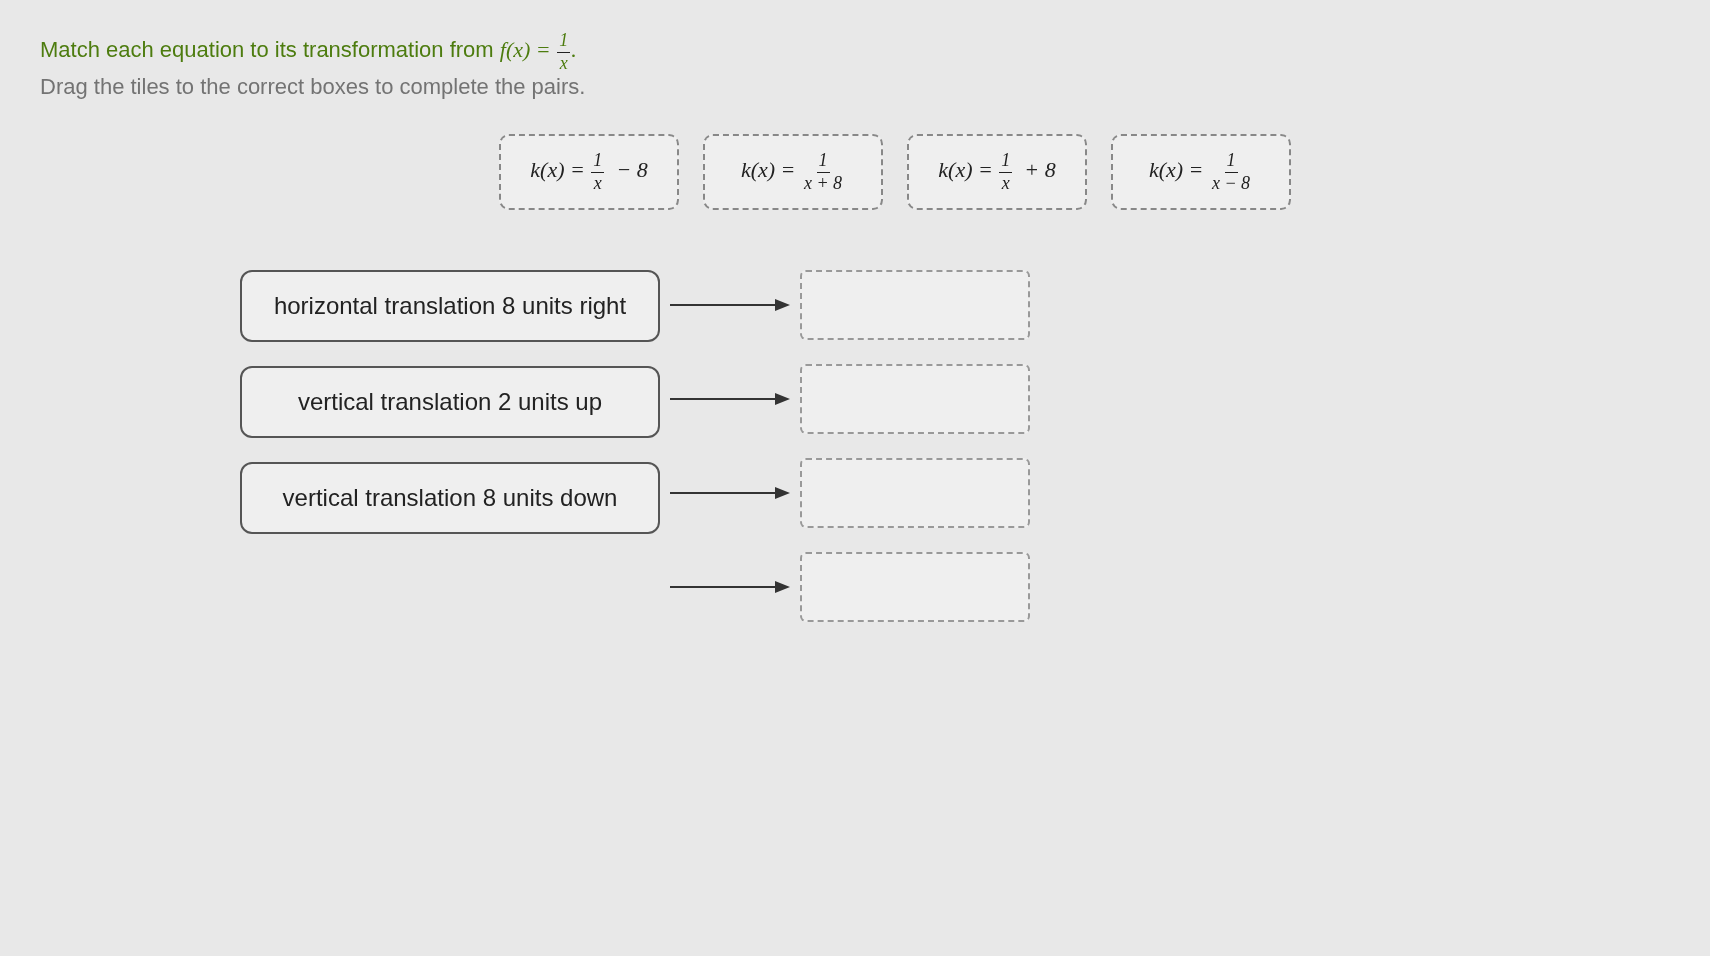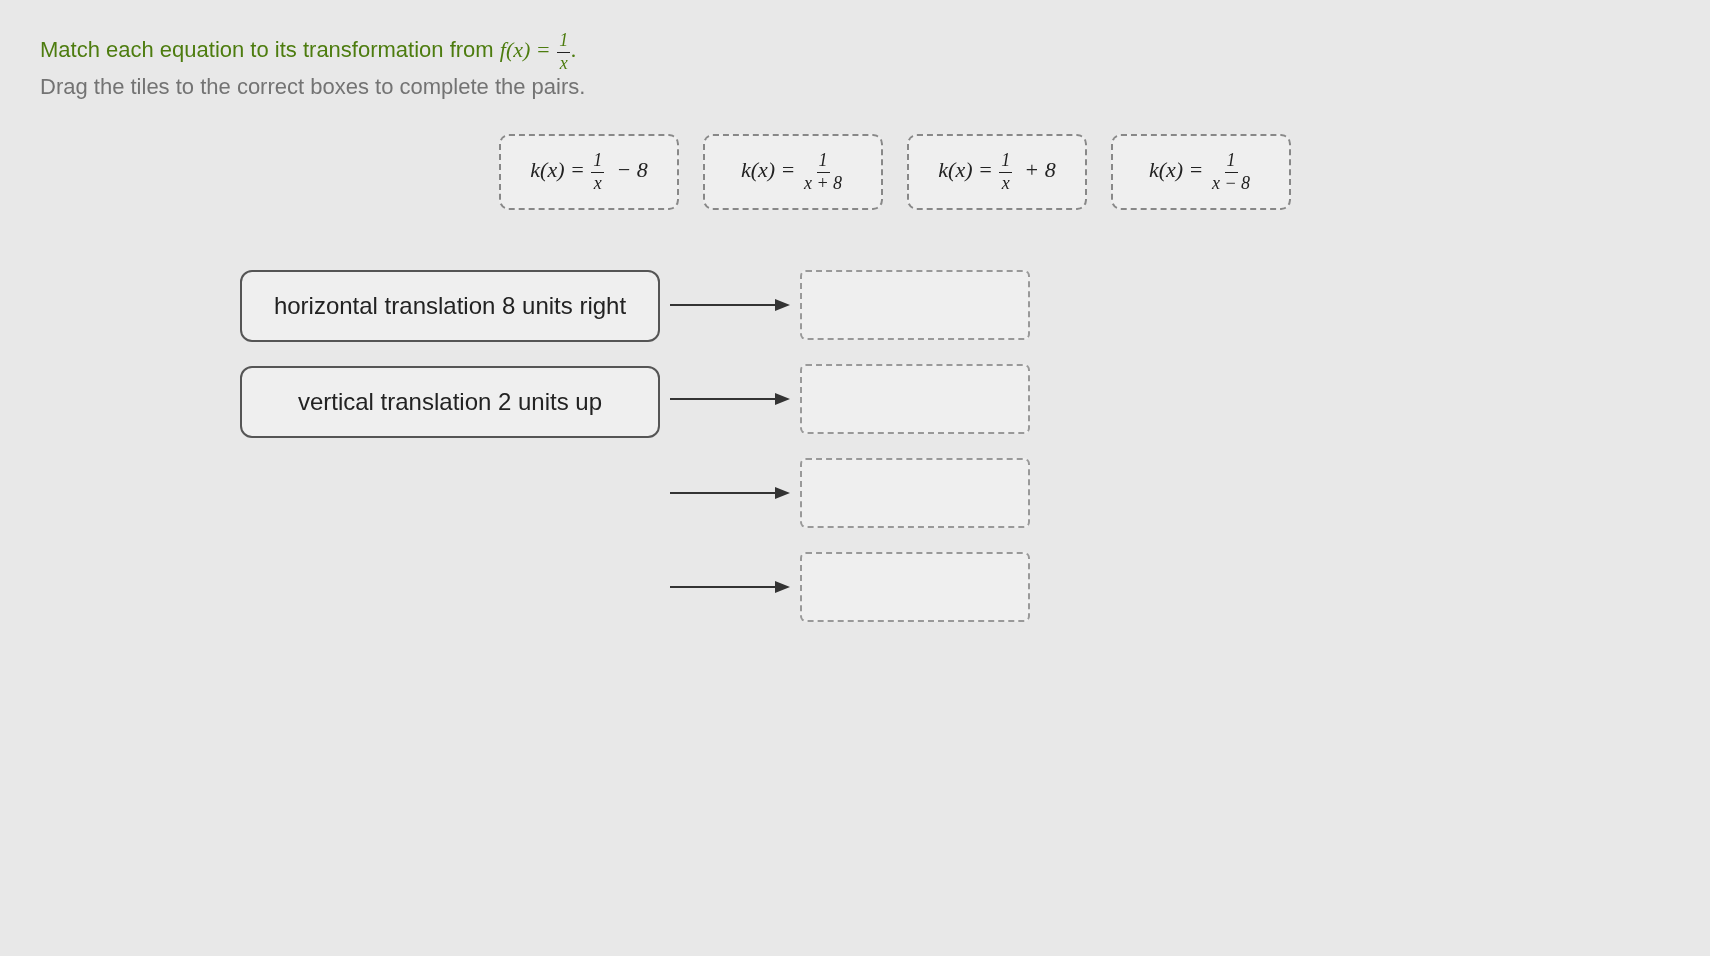--- a/index.html
+++ b/index.html
@@ -202,20 +202,21 @@
     </span>
   </div>
 
 </div>
 
 <div class="matching-section">
 
   <div class="left-column">
     <div class="description-tile" draggable="true">horizontal translation 8 units right</div>
     <div class="description-tile" draggable="true">vertical translation 2 units up</div>
+    <div class="description-tile" draggable="true">vertical translation 8 units down</div>
   </div>
 
   <div class="arrow-col">
     <div class="arrow-line">
       <svg class="arrow-svg" viewBox="0 0 120 30" xmlns="http://www.w3.org/2000/svg">
         <line x1="0" y1="15" x2="105" y2="15" stroke="#333" stroke-width="2"></line>
         <polygon points="105,9 120,15 105,21" fill="#333"></polygon>
       </svg>
     </div>
     <div class="arrow-line">

